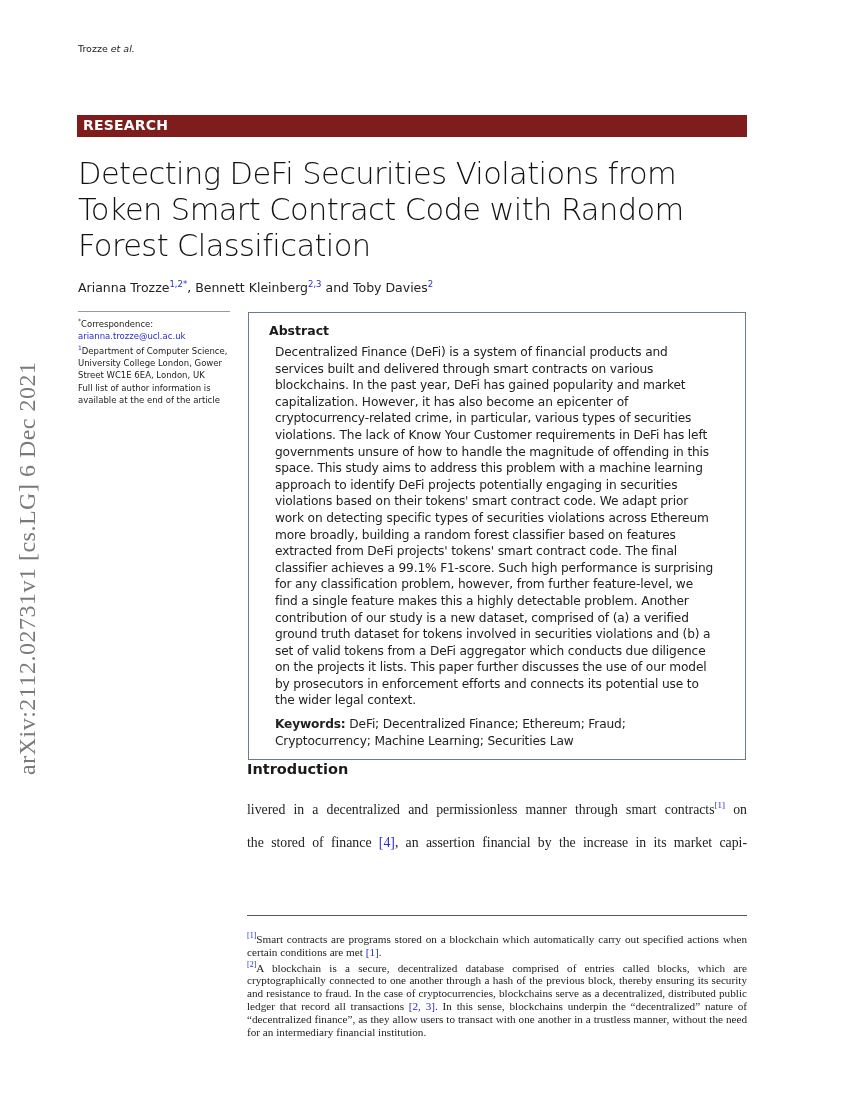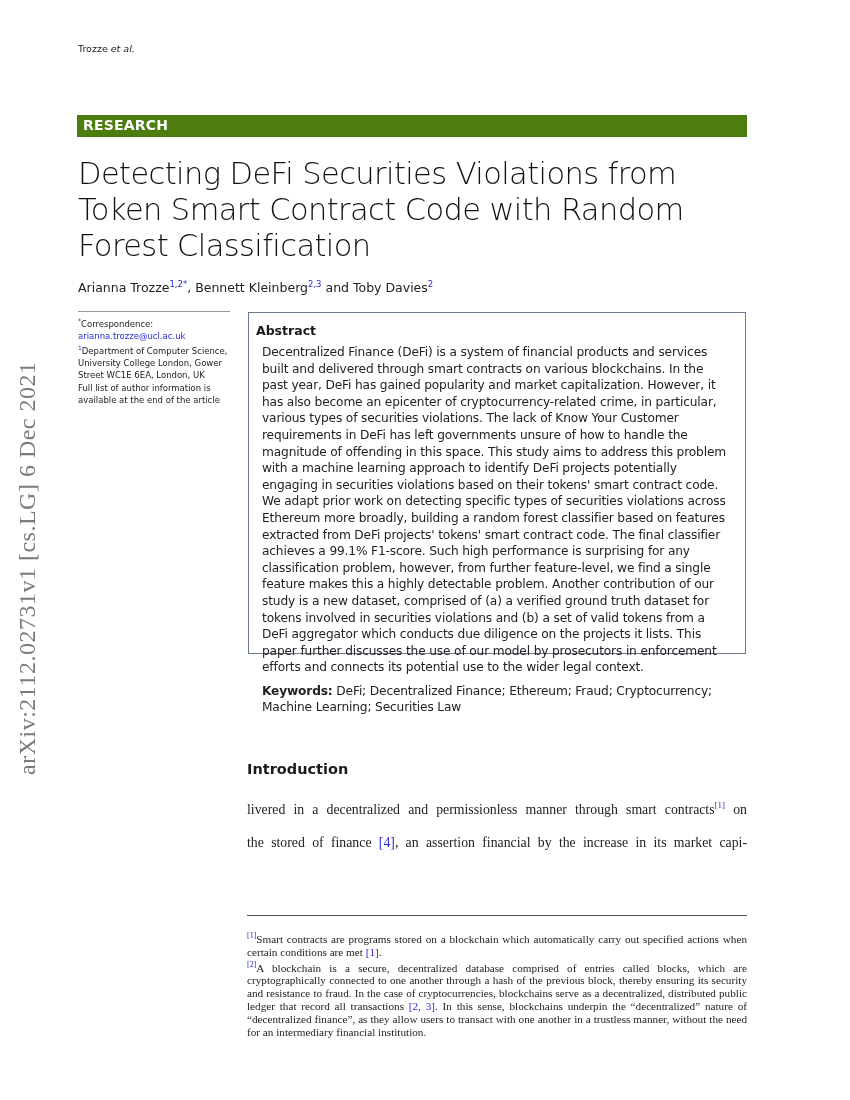--- a/index.html
+++ b/index.html
@@ -1,36 +1,36 @@
 <!DOCTYPE html>
 <html><head>
 <meta charset="utf-8">
 <style>
   html, body { margin:0; padding:0; background:#ffffff; }
   body { width:850px; height:1100px; position:relative; overflow:hidden; color:#1a1a1a; }
 
   .running-head { position:absolute; left:78px; top:43px; font-size:9.5px; font-family:"DejaVu Sans", sans-serif; }
   .running-head i { font-style:italic; }
 
-  .research-bar { position:absolute; left:77px; top:115px; width:670px; height:22px; background:#4d7c0f; }
+  .research-bar { position:absolute; left:77px; top:115px; width:670px; height:22px; background:#7f1d1d; }
   .research-bar span { position:absolute; left:6px; top:2px; color:#fff; font-weight:bold; font-size:14px; font-family:"DejaVu Sans", sans-serif; letter-spacing:0.2px; }
 
   .title { position:absolute; left:78px; top:156px; width:680px; font-size:30.5px; line-height:36px; font-family:"DejaVu Sans", sans-serif; font-weight:300; color:#111; letter-spacing:-0.6px; }
 
   .authors { position:absolute; left:78px; top:279px; font-size:12.5px; font-family:"DejaVu Sans", sans-serif; color:#222; }
   .authors sup { color:#2a2ad0; font-size:8.5px; }
 
   .arxiv-stamp { position:absolute; left:14px; top:775px; transform-origin:left top; transform:rotate(-90deg); font-family:"Liberation Serif", serif; font-size:24px; color:#7a7a7a; white-space:nowrap; letter-spacing:0.5px; }
 
   .side-notes { position:absolute; left:78px; top:311px; width:152px; border-top:1px solid #999; padding-top:3px; font-family:"DejaVu Sans", sans-serif; font-size:8.5px; line-height:12.2px; color:#222; }
   .side-notes .email { color:#2a2ad0; }
   .side-notes sup { font-size:6px; }
   .side-notes .aff sup { color:#2a2ad0; }
 
-  .abstract-box { position:absolute; left:248px; top:312px; width:498px; height:342px; border:1.5px solid #6b7a90; box-sizing:border-box; padding:10px 7px; font-family:"DejaVu Sans", sans-serif; }
+  .abstract-box { position:absolute; left:248px; top:312px; width:498px; height:448px; border:1.5px solid #6b7a90; box-sizing:border-box; padding:10px 20px; font-family:"DejaVu Sans", sans-serif; }
   .abstract-box h3 { margin:0 0 4px 0; font-size:12.5px; font-weight:bold; }
   .abstract-box p { margin:6px; font-size:12.2px; line-height:16.6px; color:#222; letter-spacing:-0.15px; }
   .abstract-box .kw { margin-top:7px; }
   .abstract-box .kw b { font-weight:bold; }
 
   .intro-heading { position:absolute; left:247px; top:761px; font-family:"DejaVu Sans", sans-serif; font-weight:bold; font-size:14.5px; }
   .intro-body { position:absolute; left:247px; top:793px; width:500px; font-family:"Liberation Serif", serif; font-size:13.8px; line-height:33px; text-align:justify; color:#222; }
   .intro-body .line { display:block; text-align:justify; text-align-last:justify; white-space:nowrap; }
   .cite { color:#2a2ad0; }
   .intro-body sup { font-size:9px; line-height:0; }

